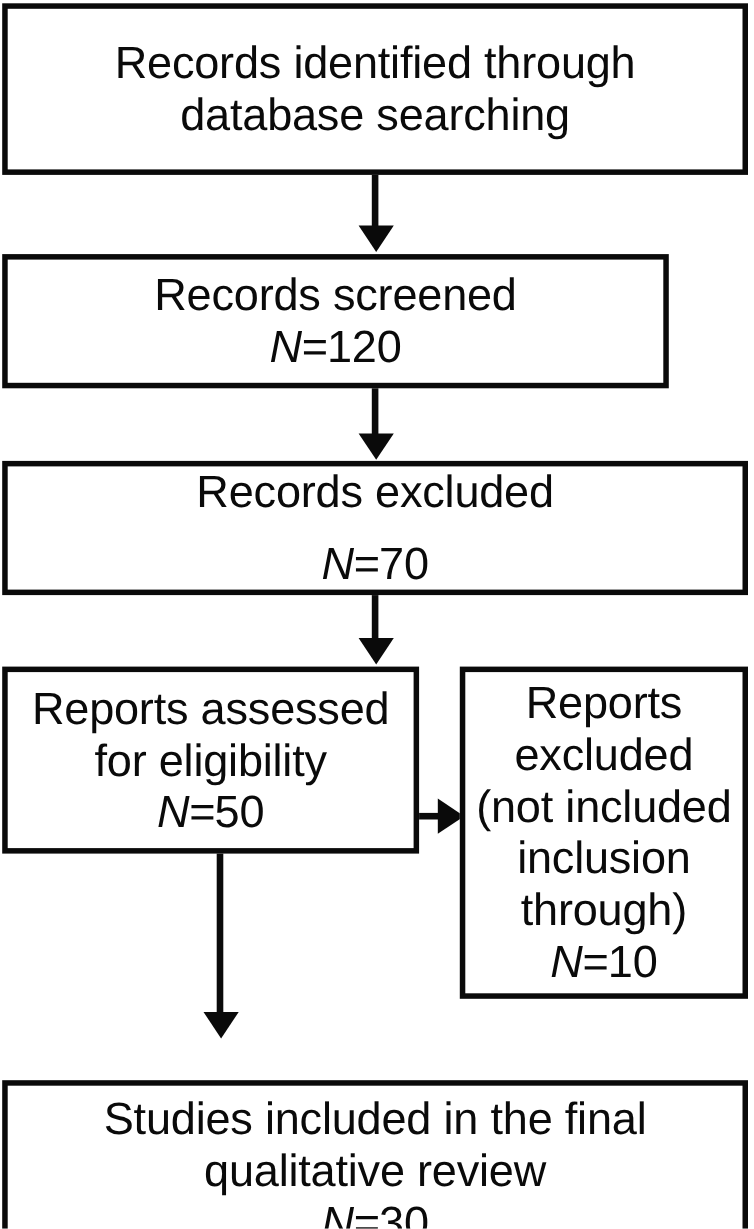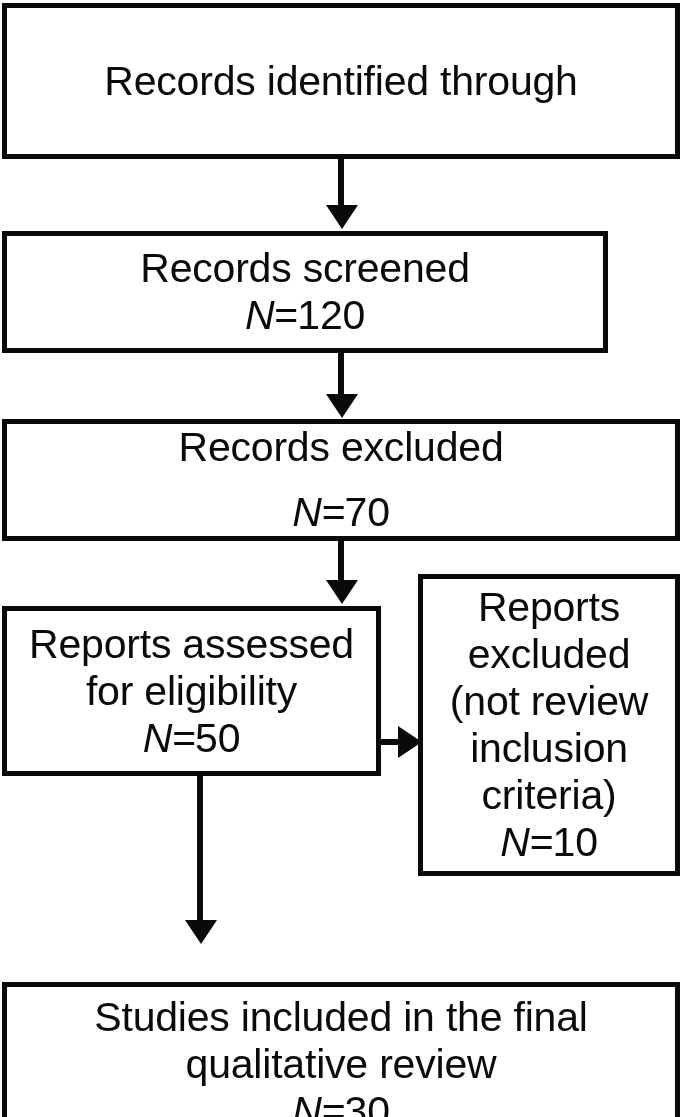--- a/index.html
+++ b/index.html
@@ -47,21 +47,21 @@
   .nline .neq {
     font-style: normal;
     letter-spacing: -1px;
   }
 
   
   #box-identified   { left: 2px;   top: 3px;    width: 678px; height: 156px; }
   #box-screened     { left: 2px;   top: 231px;  width: 606px; height: 122px; }
   #box-excluded     { left: 2px;   top: 419px;  width: 678px; height: 122px; justify-content: space-between; }
   #box-eligibility  { left: 2px;   top: 606px;  width: 379px; height: 170px; }
-  #box-reports-excl { left: 418px; top: 574px;  width: 262px; height: 302px; }
+  #box-reports-excl { left: 418px; top: 606px;  width: 262px; height: 302px; }
   #box-included     { left: 2px;   top: 982px;  width: 678px; height: 164px; }
 
   
   .arrow-v {
     position: absolute;
     width: 6px;
     background: #0a0a0a;
   }
   .arrow-v-head {
     position: absolute;
@@ -101,20 +101,21 @@
   #arrow5-shaft { left: 197px; top: 776px; height: 148px; }
   #arrow5-head  { left: 185px; top: 920px; }
 </style>
 </head>
 <body>
 
 <div id="diagram">
 
   <div class="box" id="box-identified">
     <span class="line">Records identified through</span>
+    <span class="line">database searching</span>
   </div>
 
   <div class="arrow-v" id="arrow1-shaft"></div>
   <div class="arrow-v-head" id="arrow1-head"></div>
 
   <div class="box" id="box-screened">
     <span class="line">Records screened</span>
     <span class="nline"><span class="nitalic">N</span><span class="neq">=</span><span>120</span></span>
   </div>
 
@@ -134,23 +135,23 @@
     <span class="line">for eligibility</span>
     <span class="nline"><span class="nitalic">N</span><span class="neq">=</span><span>50</span></span>
   </div>
 
   <div class="arrow-h" id="arrow4-shaft"></div>
   <div class="arrow-h-head" id="arrow4-head"></div>
 
   <div class="box" id="box-reports-excl">
     <span class="line">Reports</span>
     <span class="line">excluded</span>
-    <span class="line">(not review</span>
+    <span class="line">(not included</span>
     <span class="line">inclusion</span>
-    <span class="line">criteria)</span>
+    <span class="line">through)</span>
     <span class="nline"><span class="nitalic">N</span><span class="neq">=</span><span>10</span></span>
   </div>
 
   <div class="arrow-v" id="arrow5-shaft"></div>
   <div class="arrow-v-head" id="arrow5-head"></div>
 
   <div class="box" id="box-included">
     <span class="line">Studies included in the final</span>
     <span class="line">qualitative review</span>
     <span class="nline"><span class="nitalic">N</span><span class="neq">=</span><span>30</span></span>

